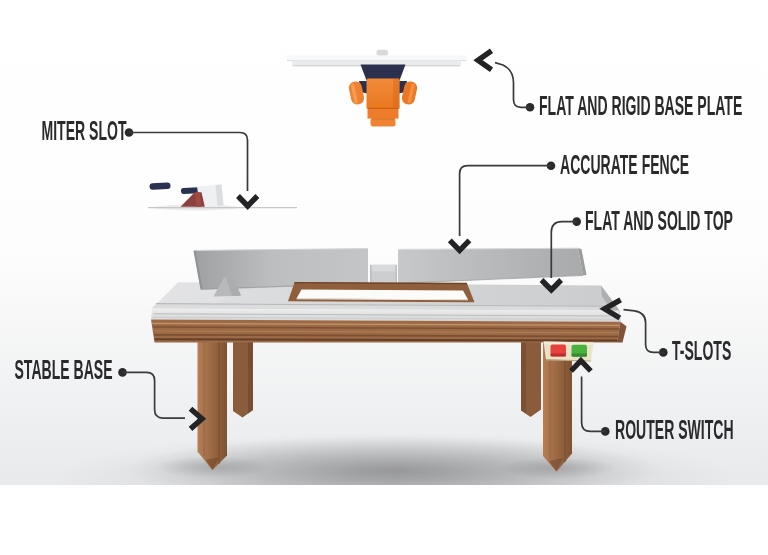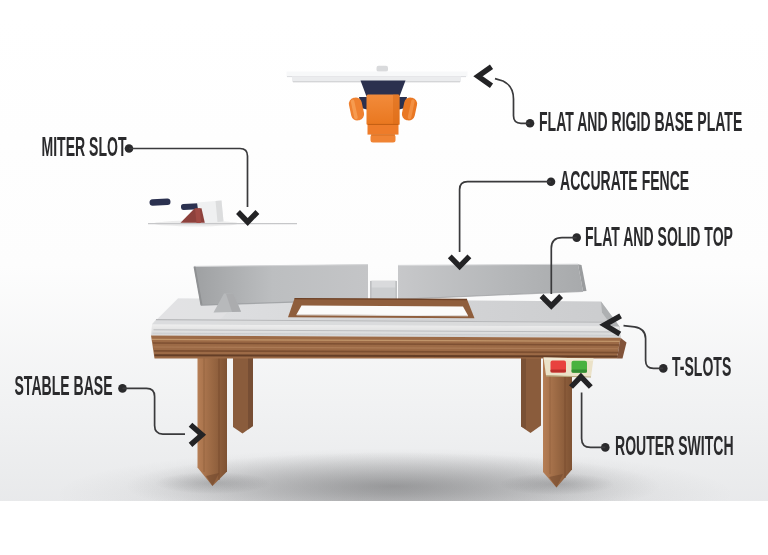--- a/index.html
+++ b/index.html
@@ -2,21 +2,20 @@
 <html><head>
 <meta charset="utf-8">
 <style>
   html,body{margin:0;padding:0;background:#ffffff;}
   .stage{
     position:relative;
     width:768px;height:485px;
     overflow:hidden;
     background:#ffffff;
     font-family:"Liberation Sans", sans-serif;
-    margin-top:16px;
   }
   .stage svg.scene{position:absolute;left:0;top:0;}
   .label{
     position:absolute;
     font-weight:bold;
     font-size:27px;
     line-height:27px;
     color:#2a2a2c;
     white-space:nowrap;
     letter-spacing:0;

